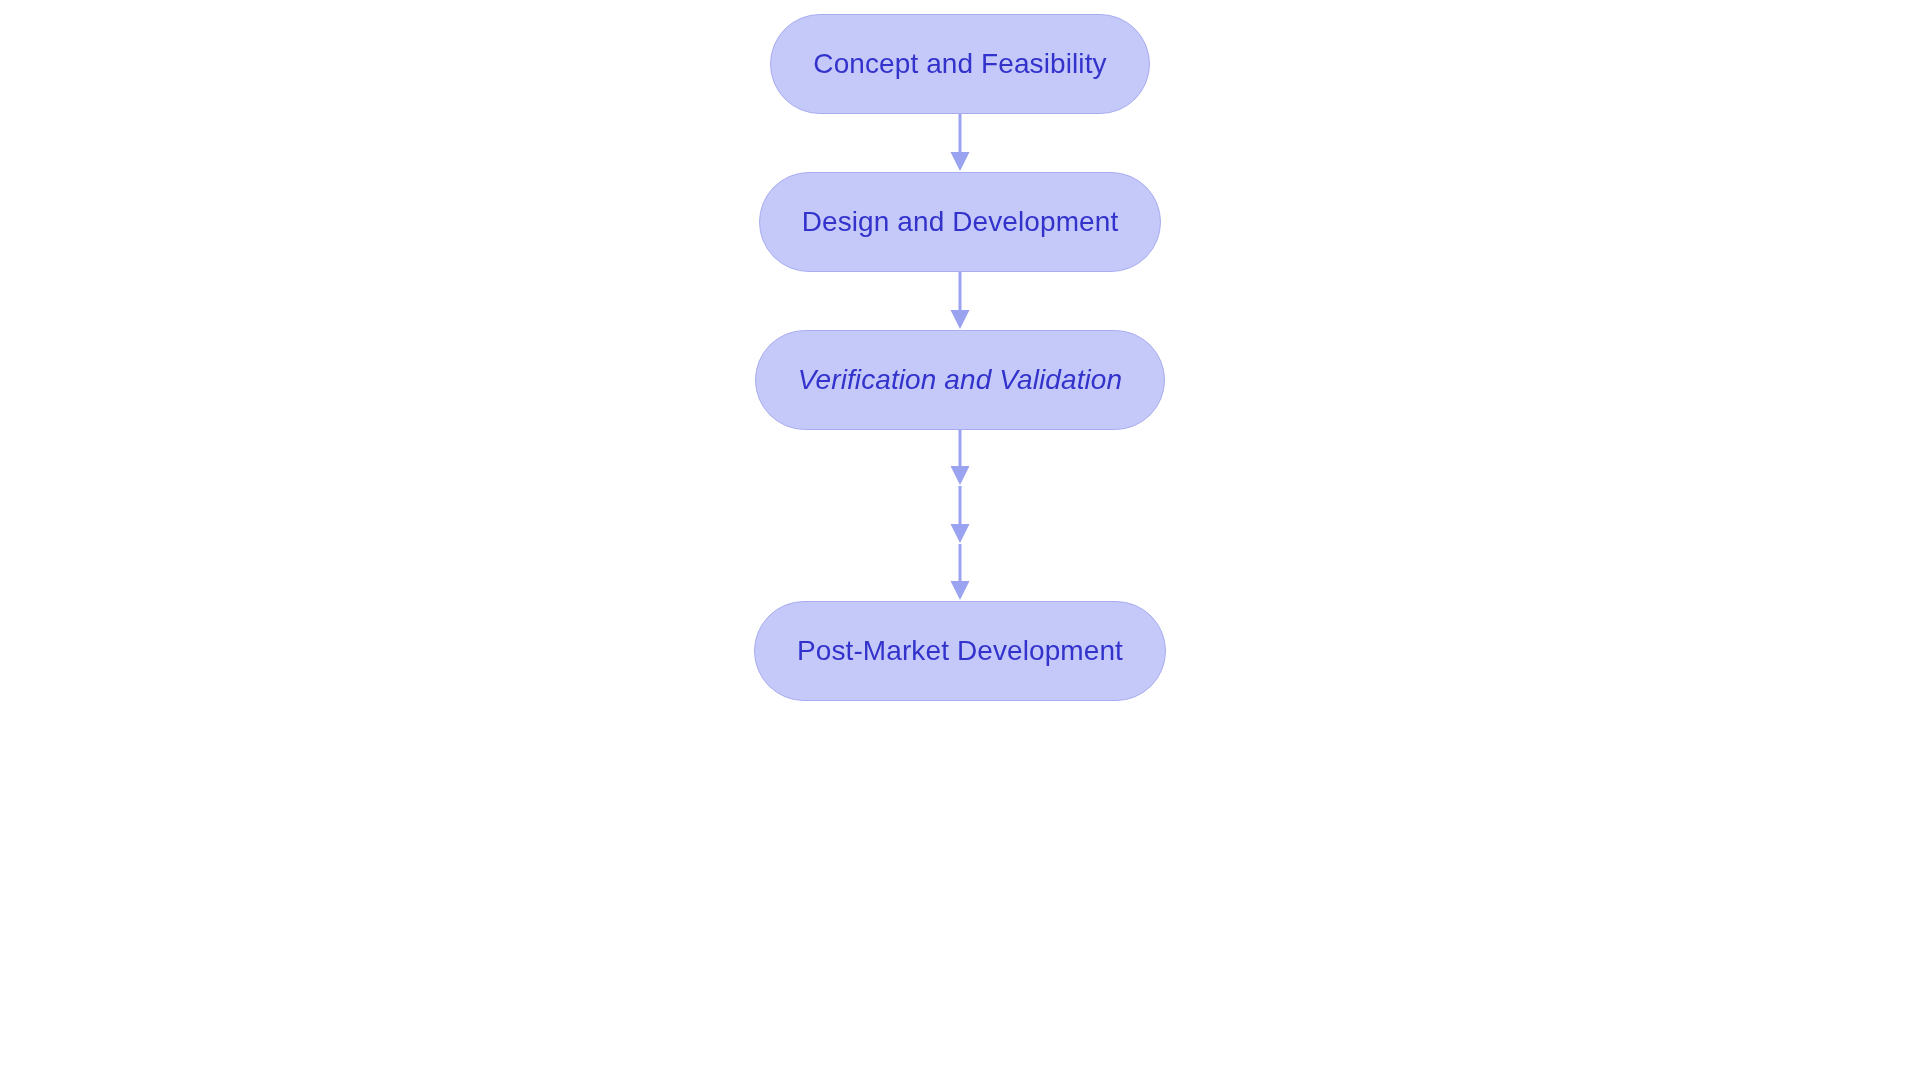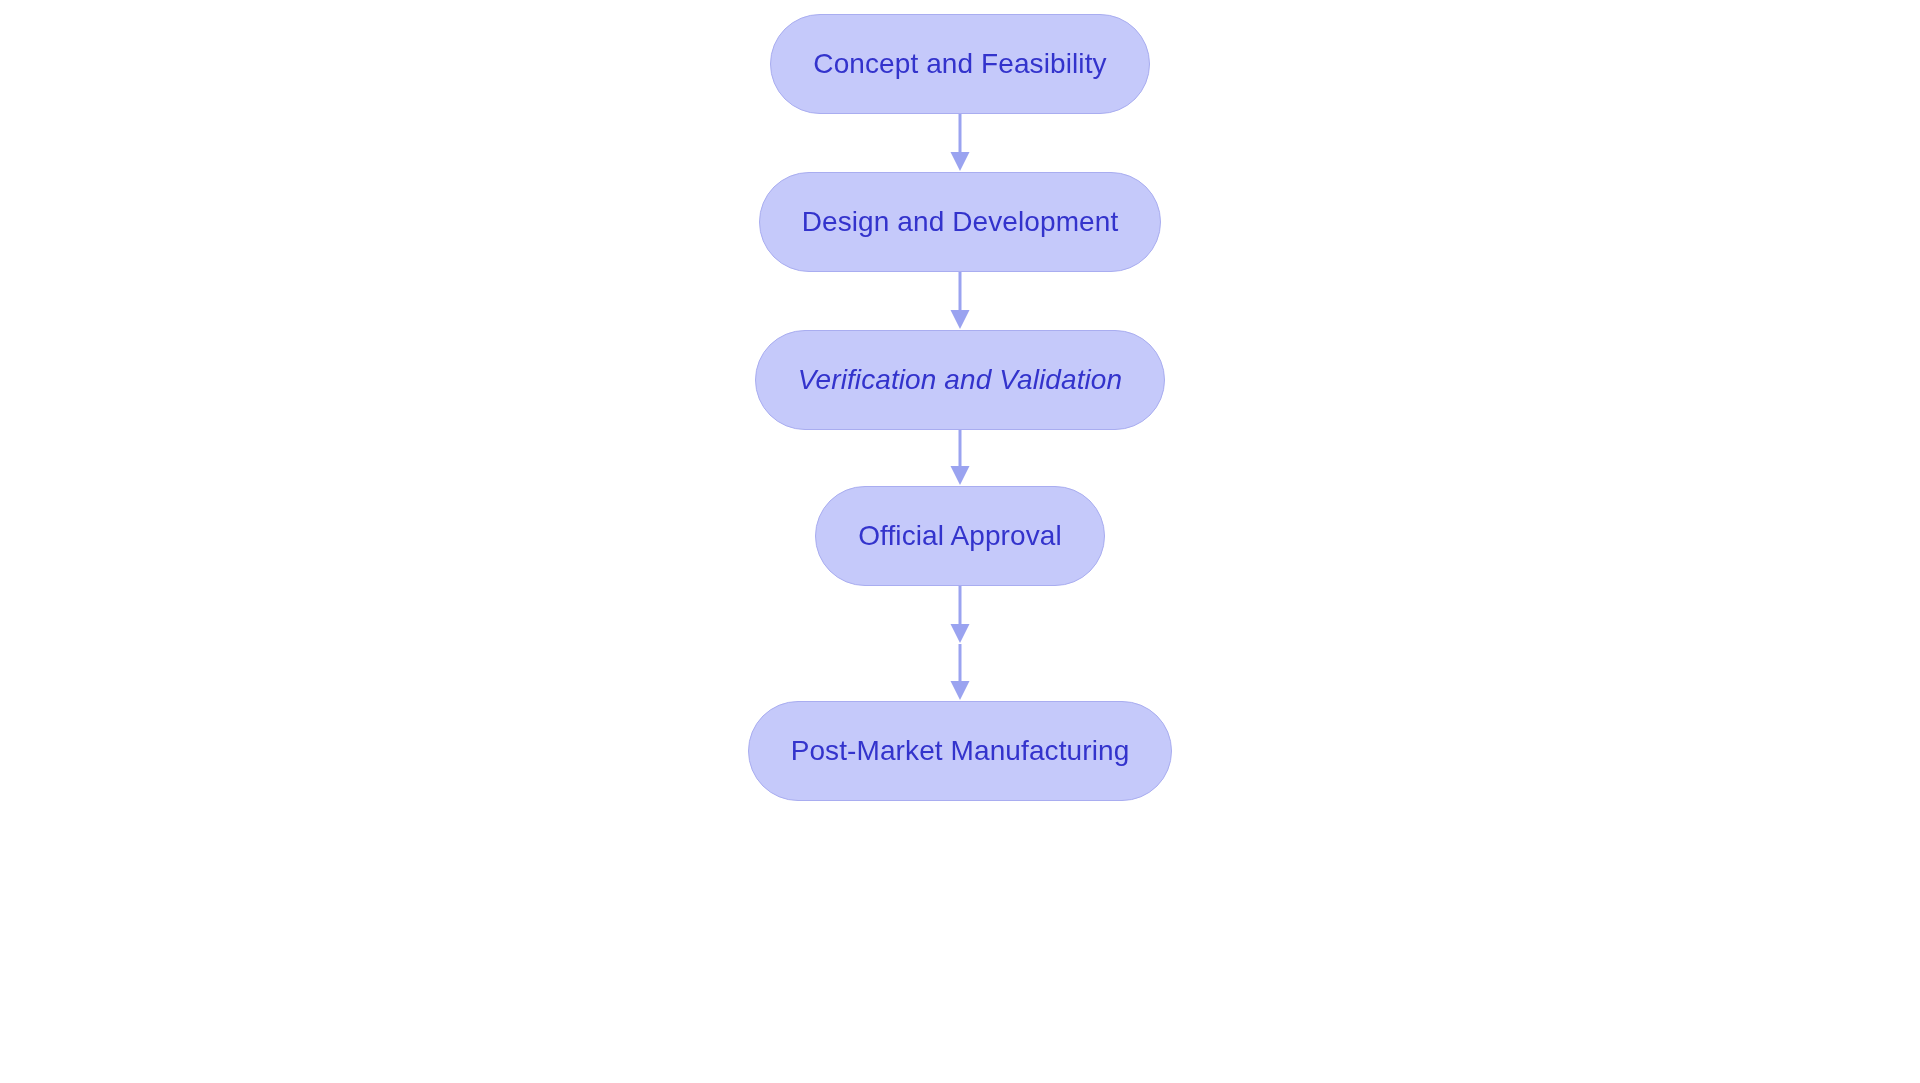--- a/index.html
+++ b/index.html
@@ -118,37 +118,34 @@
       <span class="node-label">Verification and Validation</span>
     </div>
 
     <div class="connector conn-3">
       <svg width="26" height="56" viewBox="0 0 26 56" aria-hidden="true">
         <line x1="13" y1="0" x2="13" y2="42" stroke="#9aa3f0" stroke-width="3"></line>
         <polygon points="13,55 3.5,36 22.5,36" fill="#9aa3f0"></polygon>
       </svg>
     </div>
 
-    <div class="node n4">
-      <span class="node-label">Official Approval</span>
-    </div>
 
     <div class="connector conn-4">
       <svg width="26" height="58" viewBox="0 0 26 58" aria-hidden="true">
         <line x1="13" y1="0" x2="13" y2="44" stroke="#9aa3f0" stroke-width="3"></line>
         <polygon points="13,57 3.5,38 22.5,38" fill="#9aa3f0"></polygon>
       </svg>
     </div>
 
 
     <div class="connector conn-5">
       <svg width="26" height="57" viewBox="0 0 26 57" aria-hidden="true">
         <line x1="13" y1="0" x2="13" y2="43" stroke="#9aa3f0" stroke-width="3"></line>
         <polygon points="13,56 3.5,37 22.5,37" fill="#9aa3f0"></polygon>
       </svg>
     </div>
 
     <div class="node n6">
-      <span class="node-label">Post-Market Manufacturing</span>
+      <span class="node-label">Post-Market Development</span>
     </div>
 
   </div>
 </div>
 
 </body></html>

